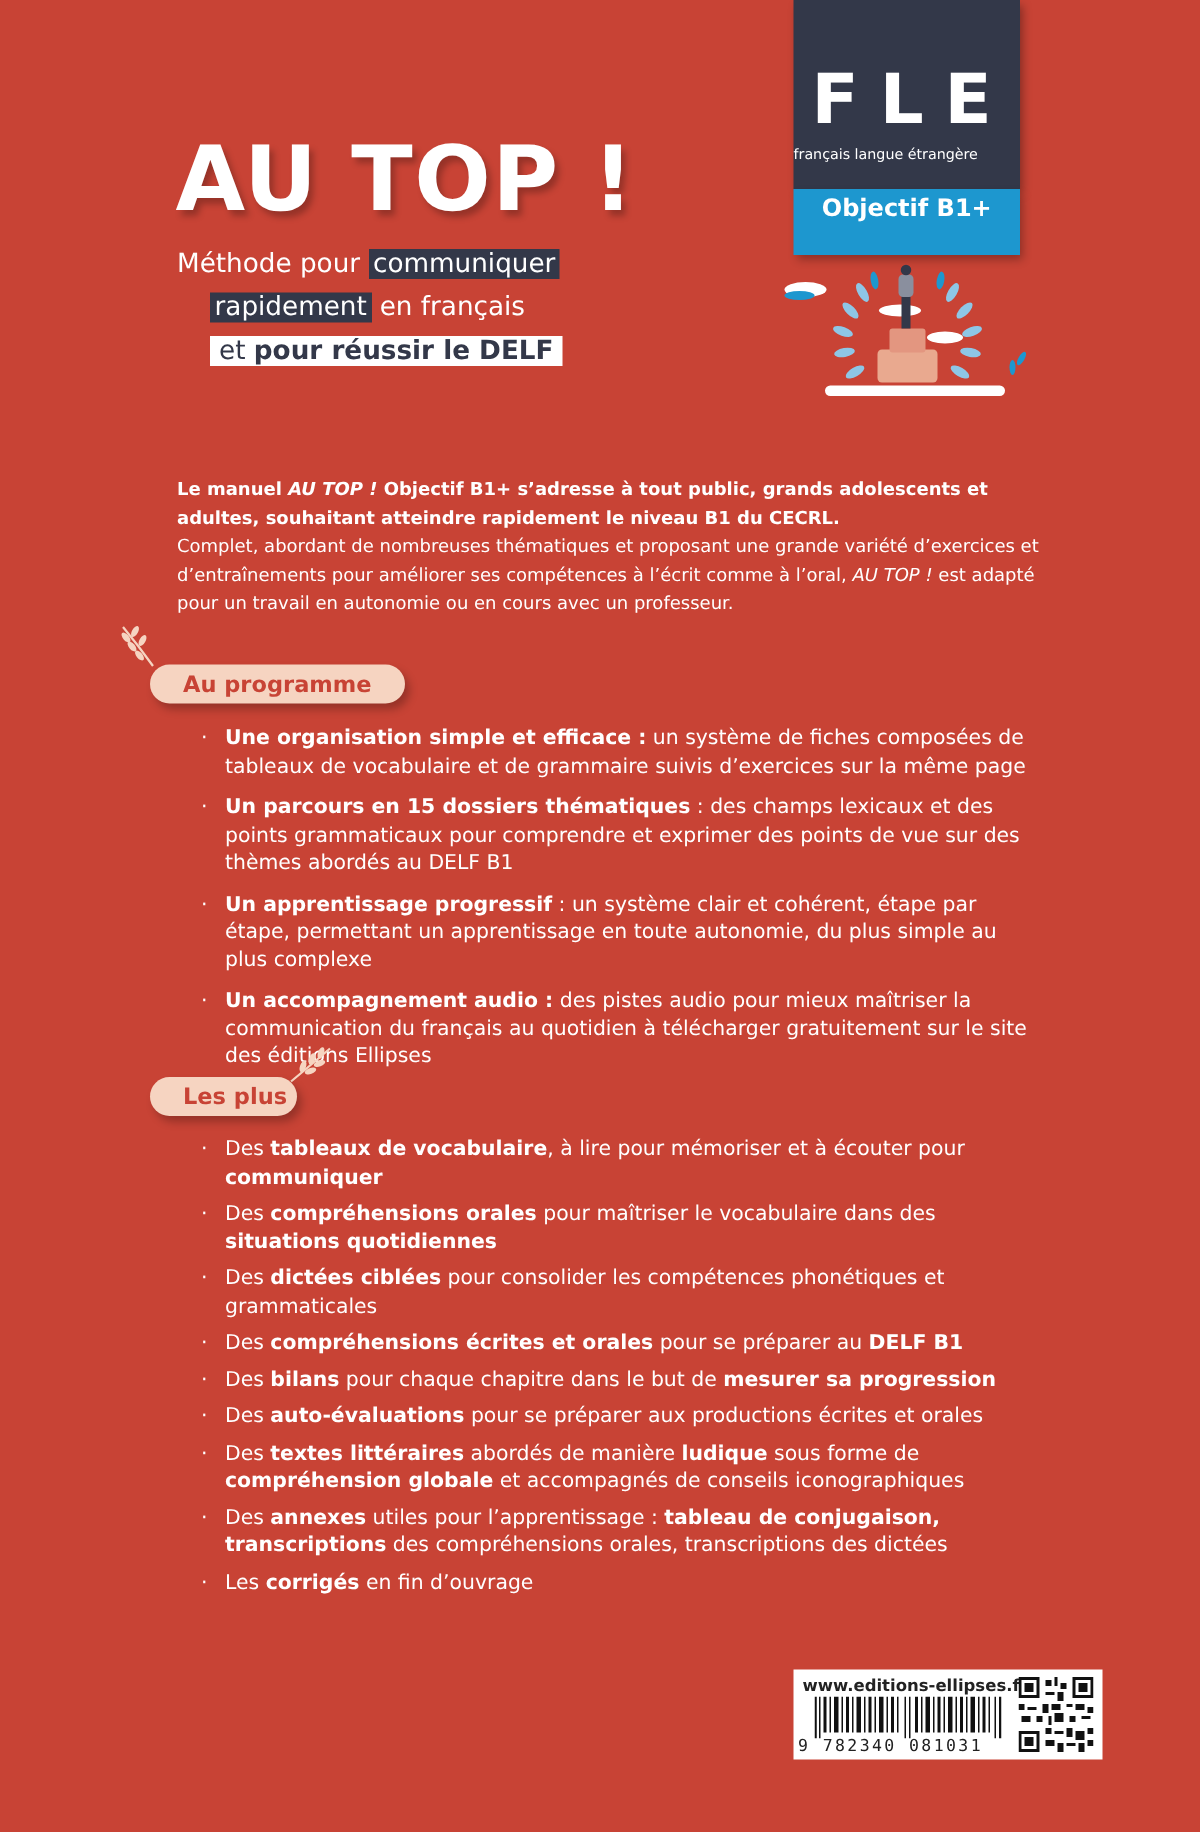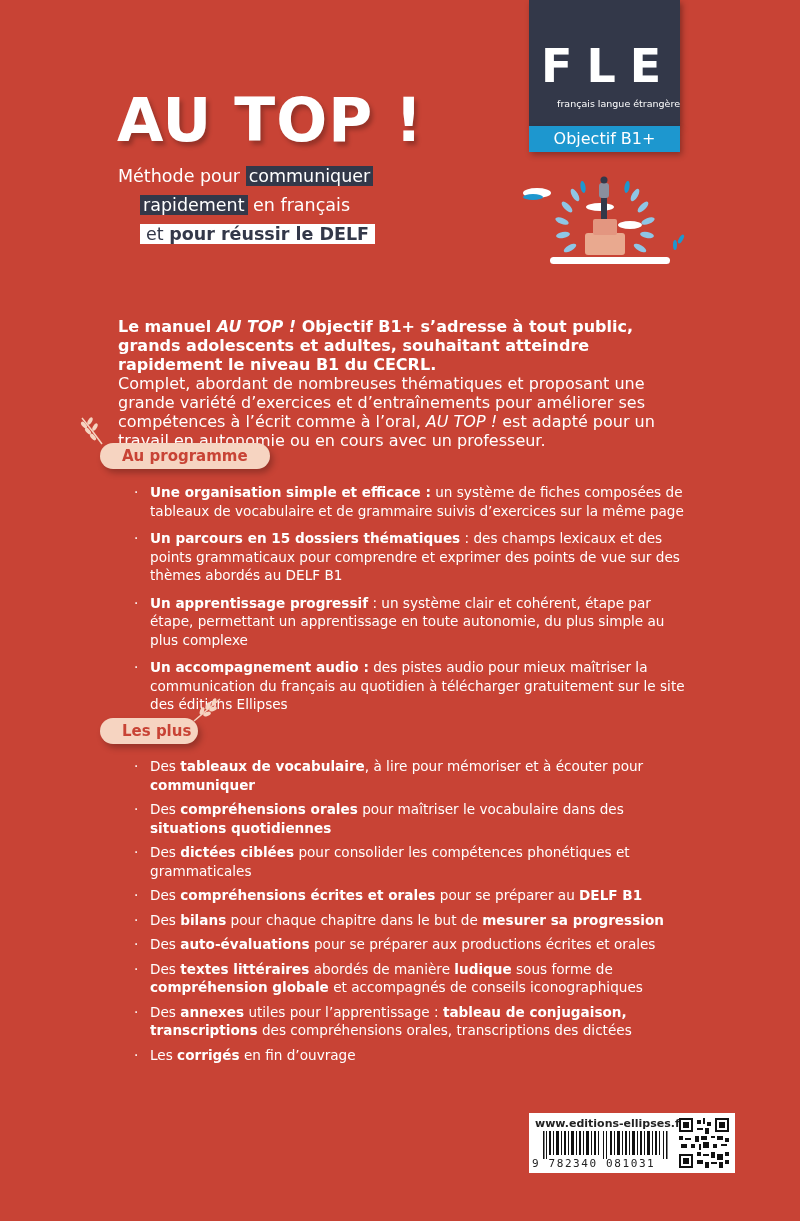--- a/index.html
+++ b/index.html
@@ -1,28 +1,28 @@
 <!DOCTYPE html>
 <html><head>
 <meta charset="utf-8">
 <style>
   html,body{margin:0;padding:0;}
   body{width:800px;height:1221px;background:#c84335;position:relative;overflow:hidden;font-family:"DejaVu Sans",sans-serif;color:#fff;}
   .fle-box{position:absolute;left:529px;top:0;width:151px;height:126px;background:#333849;box-shadow:2px 3px 6px rgba(0,0,0,.35);}
   .fle-title{position:absolute;left:0;right:0;top:42px;text-align:left;font-size:46px;font-weight:bold;letter-spacing:14px;padding-left:12px;line-height:48px;color:#fff;}
-  .fle-sub{position:absolute;left:0;right:0;top:98px;text-align:right;font-size:9.5px;color:#fff;}
-  .fle-level{position:absolute;left:529px;top:126px;width:151px;height:26px;background:#1d97cf;color:#fff;font-weight:normal;font-size:16px;text-align:center;line-height:26px;box-shadow:2px 3px 6px rgba(0,0,0,.3);}
+  .fle-sub{position:absolute;left:0;right:0;top:98px;text-align:left;font-size:9.5px;color:#fff;}
+  .fle-level{position:absolute;left:529px;top:126px;width:151px;height:44px;background:#1d97cf;color:#fff;font-weight:bold;font-size:16px;text-align:center;line-height:26px;box-shadow:2px 3px 6px rgba(0,0,0,.3);}
   .main-title{position:absolute;left:117px;top:85px;font-size:60px;font-weight:bold;letter-spacing:1px;color:#fff;text-shadow:3px 4px 4px rgba(0,0,0,.25);line-height:70px;}
   .tagline{position:absolute;left:118px;top:162px;font-size:17.5px;line-height:29px;color:#fff;}
   .tagline .l{display:block;white-space:nowrap;}
   .hl-dark{background:#333849;padding:0 3px;color:#fff;}
   .hl-white{background:#fff;color:#333849;padding:0 6px 0 6px;}
   .hl-white b{color:#333849;}
   .illus{position:absolute;left:515px;top:175px;width:180px;height:95px;}
-  .intro{position:absolute;left:118px;top:317px;width:580px;font-size:16px;line-height:19px;color:#fff;}
+  .intro{position:absolute;left:118px;top:317px;width:580px;font-size:12px;line-height:19px;color:#fff;}
   .section-label{position:absolute;height:26px;line-height:26px;background:#f6d4c1;color:#c84335;font-weight:bold;font-size:15px;border-radius:13px;padding:0 0 0 22px;box-shadow:3px 4px 6px rgba(0,0,0,.25);}
   .leaf{position:absolute;}
   .list{position:absolute;left:134px;width:560px;margin:0;padding:0;list-style:none;font-size:13.6px;line-height:18.5px;color:#fff;}
   .list li{position:relative;padding-left:16px;}
   .list li .dot{position:absolute;left:0;top:0;}
   .list b{font-weight:bold;}
   .barcode-box{position:absolute;left:529px;top:1113px;width:206px;height:60px;background:#fff;color:#222;}
   .url{position:absolute;left:6px;top:4px;font-size:11px;color:#222;font-weight:bold;}
   .bars{position:absolute;left:14px;top:18px;width:125px;height:28px;}
   .isbn{position:absolute;left:3px;top:44px;font-size:11px;letter-spacing:1.6px;font-family:"DejaVu Sans Mono",monospace;color:#222;background:transparent;}

